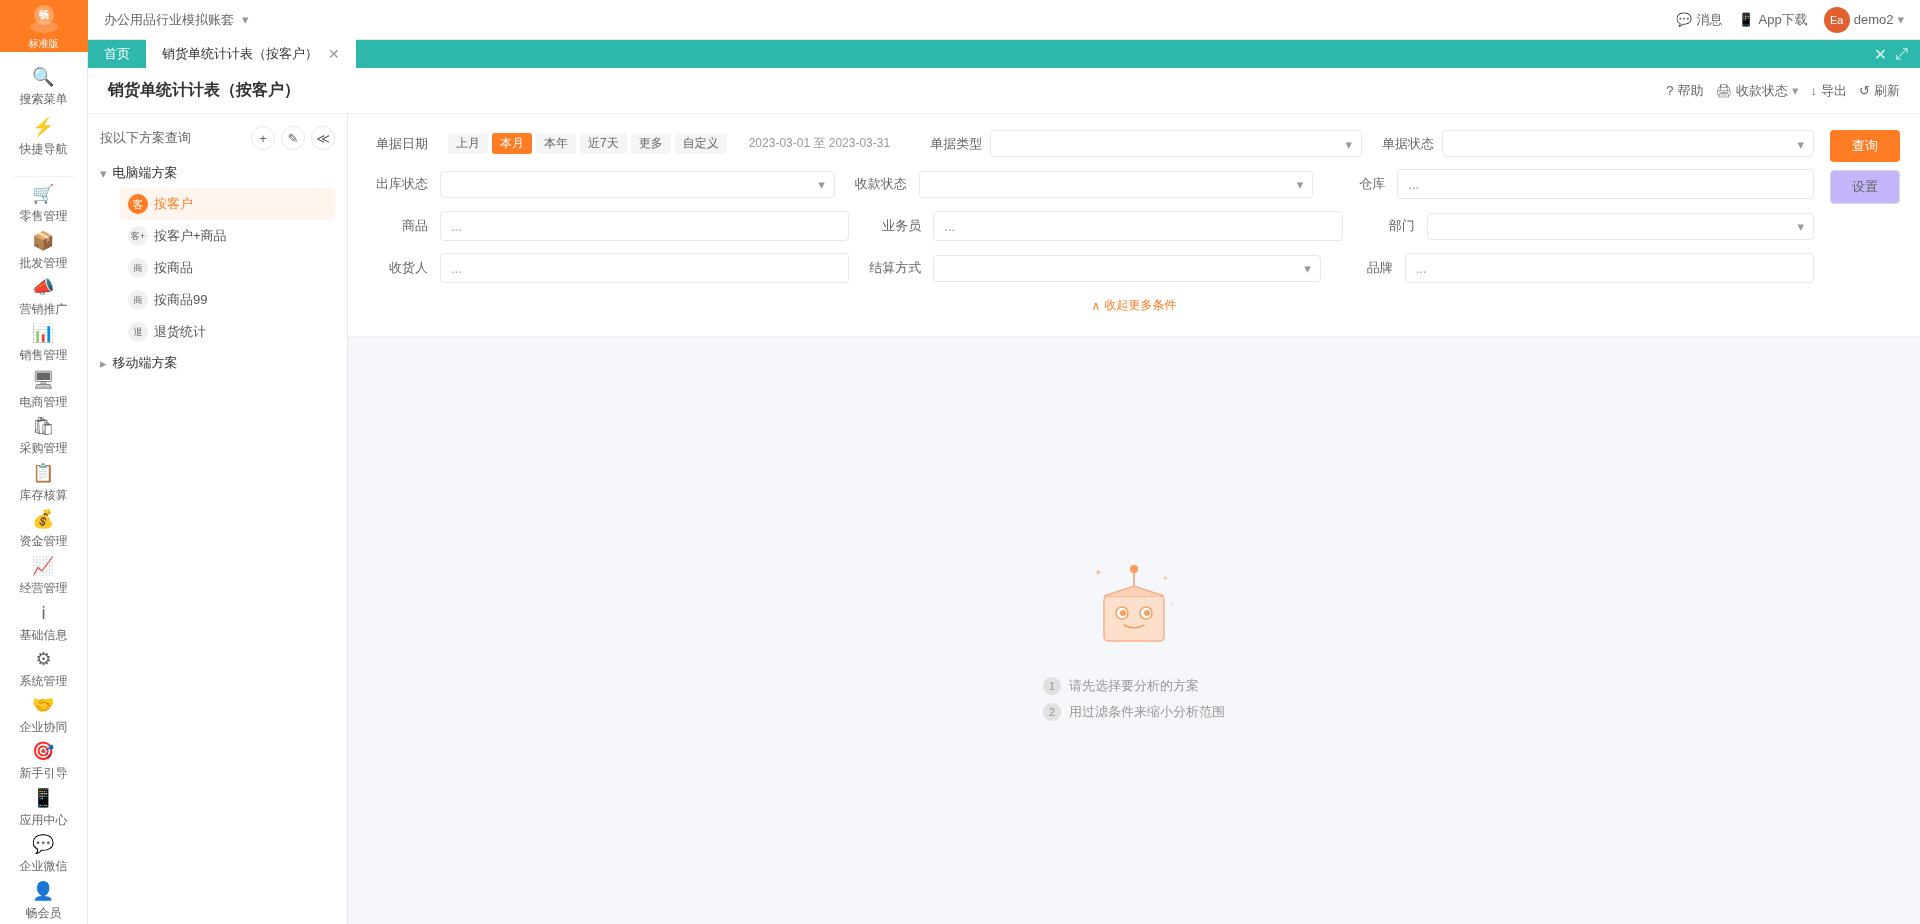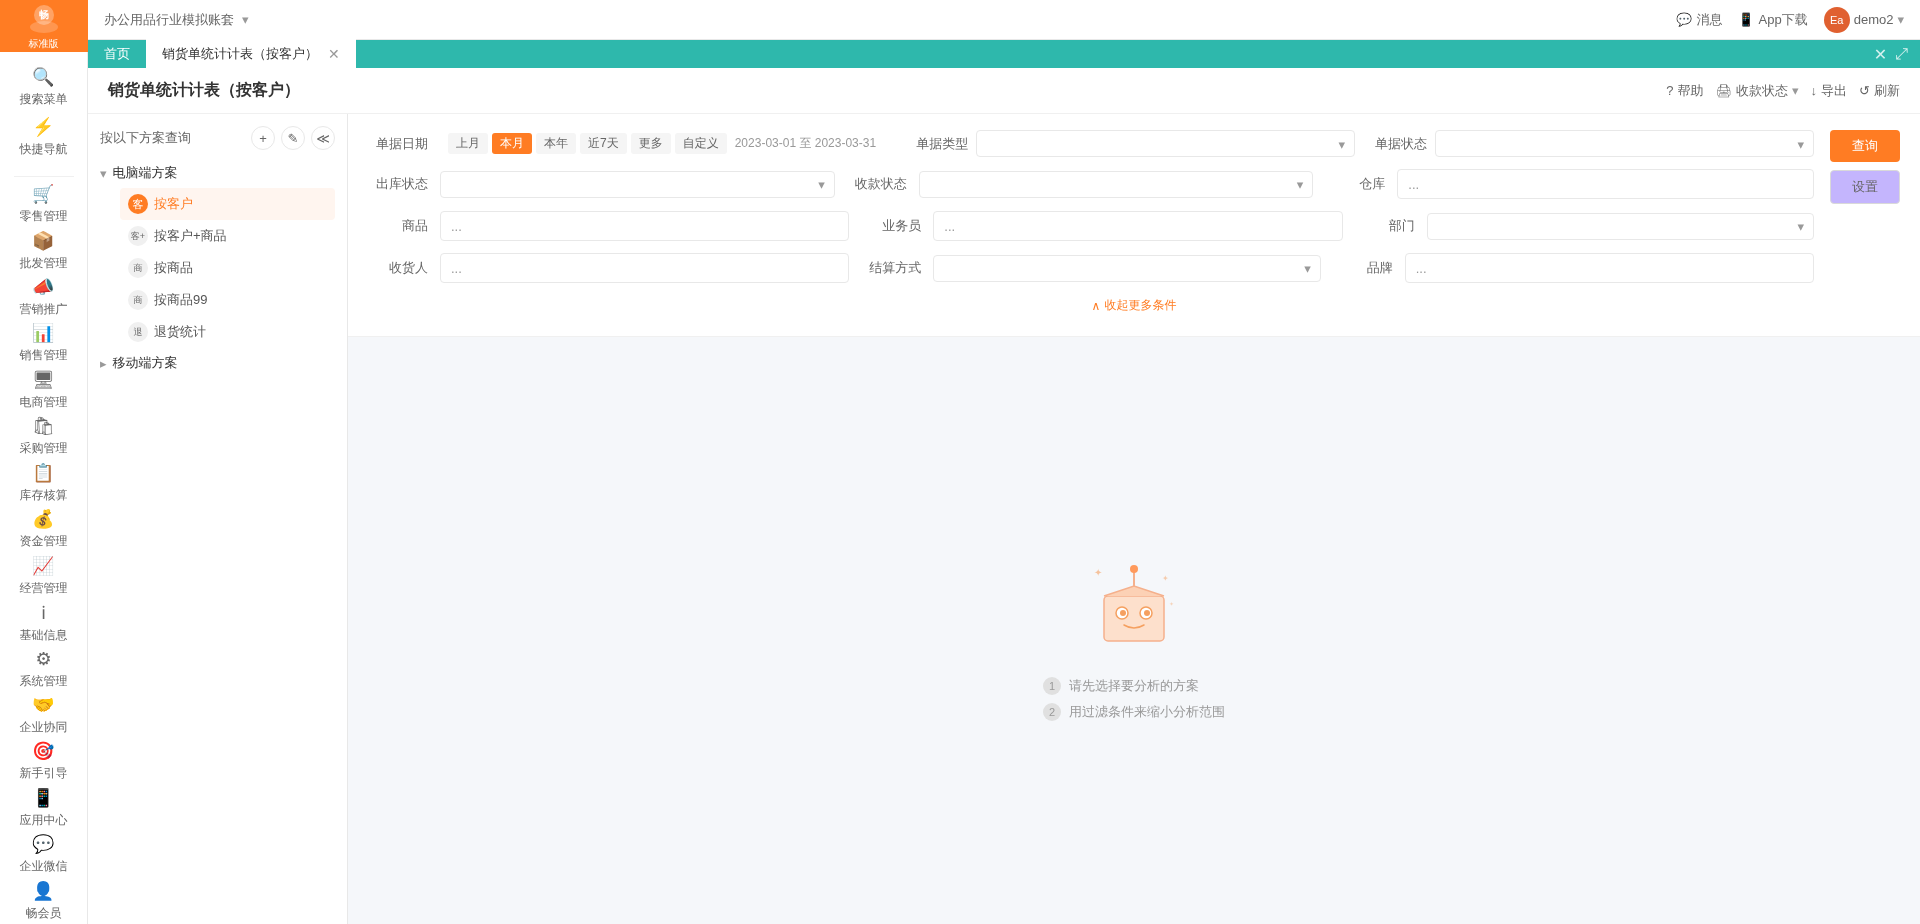--- a/index.html
+++ b/index.html
@@ -60,21 +60,21 @@
     .tree-child-item .node-icon { width: 20px; height: 20px; border-radius: 50%; display: flex; align-items: center; justify-content: center; font-size: 11px; }
     .node-icon.orange { background: #ff7c23; color: #fff; }
     .node-icon.gray { background: #f0f0f0; color: #666; }
 
     
     .filter-area { background: #fff; padding: 16px 20px; border-bottom: 1px solid #f0f0f0; }
     .filter-label { font-size: 13px; color: #666; min-width: 60px; text-align: right; }
     .date-quick-btns { display: flex; align-items: center; gap: 4px; margin-left: 8px; }
     .quick-btn { padding: 2px 8px; border-radius: 3px; cursor: pointer; font-size: 12px; color: #666; background: #f5f5f5; border: none; }
     .quick-btn.active { background: #ff7c23; color: #fff; }
-    .date-range-text { font-size: 12px; color: #999; margin-left: 8px; }
+    .date-range-text { font-size: 12px; color: #999; margin-left: 16px; }
     .select-wrap { position: relative; flex: 1; }
     .select-wrap select { width: 100%; border: 1px solid #e8e8e8; border-radius: 4px; padding: 5px 30px 5px 10px; background: #fff; cursor: pointer; font-size: 13px; color: #666; appearance: none; outline: none; }
     .select-wrap::after { content: '▾'; position: absolute; right: 10px; top: 50%; transform: translateY(-50%); color: #999; pointer-events: none; }
     .filter-cell-value { flex: 1; border: 1px solid #e8e8e8; border-radius: 4px; padding: 5px 10px; background: #fff; color: #666; font-size: 13px; min-height: 30px; display: flex; align-items: center; justify-content: space-between; cursor: pointer; }
     .collapse-btn { display: flex; align-items: center; justify-content: center; padding: 6px 0; color: #ff7c23; font-size: 12px; cursor: pointer; gap: 4px; margin-top: 8px; }
 
     
     .empty-state { flex: 1; display: flex; flex-direction: column; align-items: center; justify-content: center; color: #999; gap: 16px; padding: 40px; }
     .empty-icon { width: 120px; height: 120px; position: relative; }
     .empty-tips { display: flex; flex-direction: column; gap: 8px; }
@@ -306,21 +306,21 @@
 
       <div class="right-content">
 
         <div class="filter-area">
 
           <div style="display:flex; align-items:flex-start; gap:16px;">
             <div style="flex:1; display:flex; flex-direction:column; gap:12px;">
 
               <div style="display:flex; align-items:center; gap:12px;">
                 <span class="filter-label">单据日期</span>
-                <div style="display:flex; align-items:center; flex:0 0 auto;">
+                <div style="display:flex; align-items:center; gap:6px; flex:0 0 auto;">
                   <div class="date-quick-btns">
                     <button class="quick-btn">上月</button>
                     <button class="quick-btn active">本月</button>
                     <button class="quick-btn">本年</button>
                     <button class="quick-btn">近7天</button>
                     <button class="quick-btn">更多</button>
                     <button class="quick-btn">自定义</button>
                   </div>
                   <span class="date-range-text">2023-03-01 至 2023-03-31</span>
                 </div>

